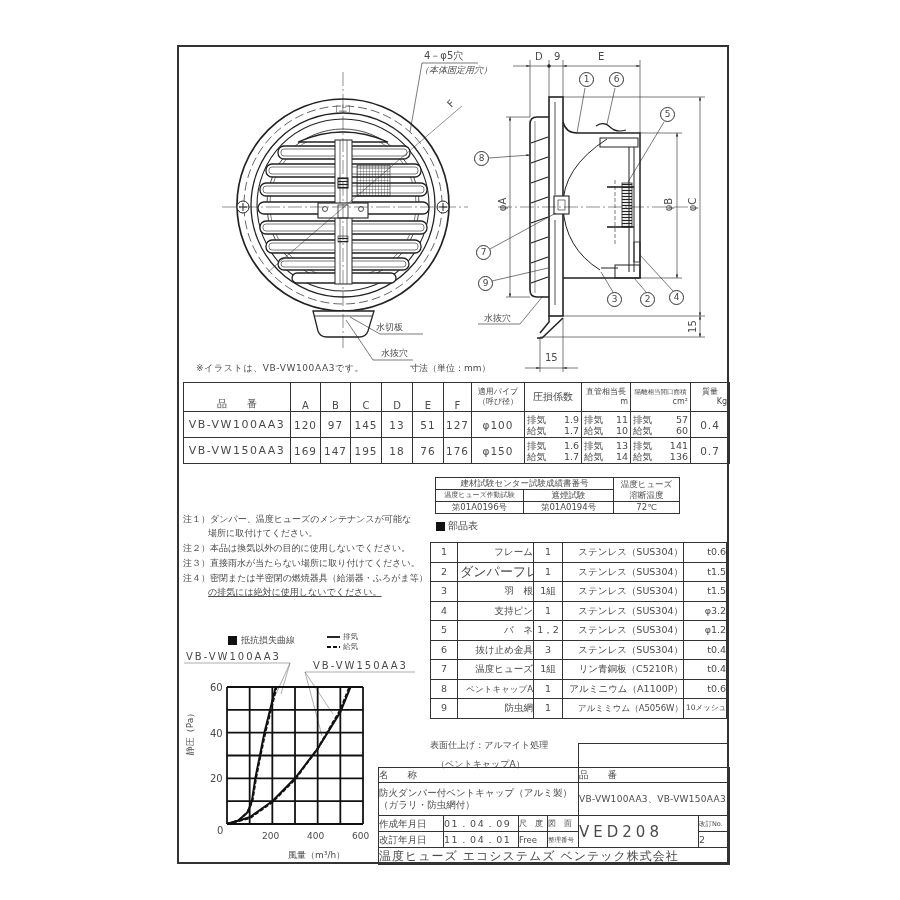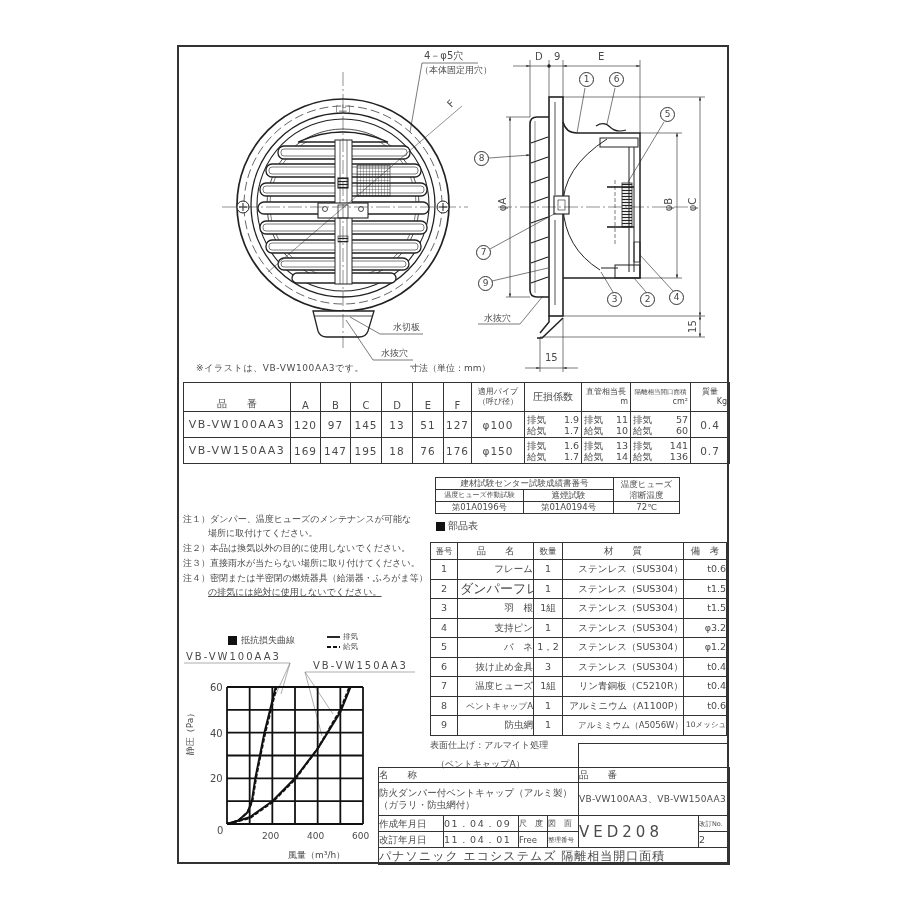--- a/index.html
+++ b/index.html
@@ -215,24 +215,24 @@
     <line x1="305" y1="672" x2="322" y2="736"></line>
     <line x1="305" y1="672" x2="333" y2="714"></line>
   </g>
   <g stroke="#111" stroke-width="1.8">
     <line x1="327" y1="637" x2="340" y2="637"></line>
     <line x1="327" y1="647" x2="340" y2="647" stroke-dasharray="4 2"></line>
   </g>
 </svg>
 
 <div class="abs dim" style="left:424px;top:50px;">4－φ5穴</div>
-<div class="abs lbl" style="left:420px;top:65px;">（本体固定用穴）</div>
+<div class="abs lbl" style="left:420px;top:65px;font-style:italic;">（本体固定用穴）</div>
 <div class="abs lbl" style="left:331px;top:104px;font-size:8px;">［上］</div>
 <div class="abs dim" style="left:448px;top:98px;transform:rotate(-45deg);">F</div>
-<div class="abs lbl" style="left:393px;top:322px;">水切板</div>
+<div class="abs lbl" style="left:376px;top:322px;">水切板</div>
 <div class="abs lbl" style="left:381px;top:348px;">水抜穴</div>
 <div class="abs lbl" style="left:196px;top:363px;letter-spacing:0.6px;">※イラストは、VB-VW100AA3です。</div>
 <div class="abs lbl" style="left:410px;top:363px;">寸法（単位：mm）</div>
 
 <div class="abs dim" style="left:535px;top:51px;">D</div>
 <div class="abs dim" style="left:554px;top:51px;">9</div>
 <div class="abs dim" style="left:598px;top:51px;">E</div>
 <div class="abs dim rot" style="left:490px;top:199px;width:24px;">φA</div>
 <div class="abs dim rot" style="left:656px;top:199px;width:24px;">φB</div>
 <div class="abs dim rot" style="left:680px;top:199px;width:24px;">φC</div>
@@ -434,27 +434,20 @@
 <div class="abs lbl" style="left:448px;top:521px;font-size:10px;">部品表</div>
 <table class="parts">
   <colgroup>
       <col style="width:27px">
       <col style="width:76px">
       <col style="width:29px">
       <col style="width:121px">
       <col style="width:43px">
     </colgroup>
   <tbody>
-      <tr>
-    <td class="c" style="height:16px;line-height:16px;font-size:8.5px;">番号</td>
-    <td class="c" style="height:16px;line-height:16px;">品　　名</td>
-    <td class="c" style="height:16px;line-height:16px;font-size:8.5px;">数量</td>
-    <td class="c" style="height:16px;line-height:16px;">材　　質</td>
-    <td class="c" style="height:16px;line-height:16px;">備　考</td>
-  </tr>
   <tr>
         <td class="c">1</td>
         <td class="l">フレーム</td>
         <td class="c">1</td>
         <td class="l">ステンレス（SUS304）</td>
         <td class="l">t0.6</td>
       </tr>
   <tr>
         <td class="c">2</td>
         <td class="l" style="font-size:13px;">ダンパーフレーム</td>
@@ -586,16 +579,16 @@
     <td style="font-size:6.5px;">改訂No.</td>
   </tr>
   <tr>
     <td style="height:15px;">改訂年月日</td>
     <td style="letter-spacing:1.5px;">11．04．01</td>
     <td style="font-size:8.5px;">Free</td>
     <td style="font-size:6.5px;">整理番号</td>
     <td>2</td>
   </tr>
   <tr>
-    <td colspan="6" style="height:16px;font-size:12px;letter-spacing:1px;">パナソニック エコシステムズ 隔離相当開口面積</td>
+    <td colspan="6" style="height:16px;font-size:12px;letter-spacing:1px;">温度ヒューズ エコシステムズ ベンテック株式会社</td>
   </tr>
 </tbody>
   </table>
 
 </body></html>

